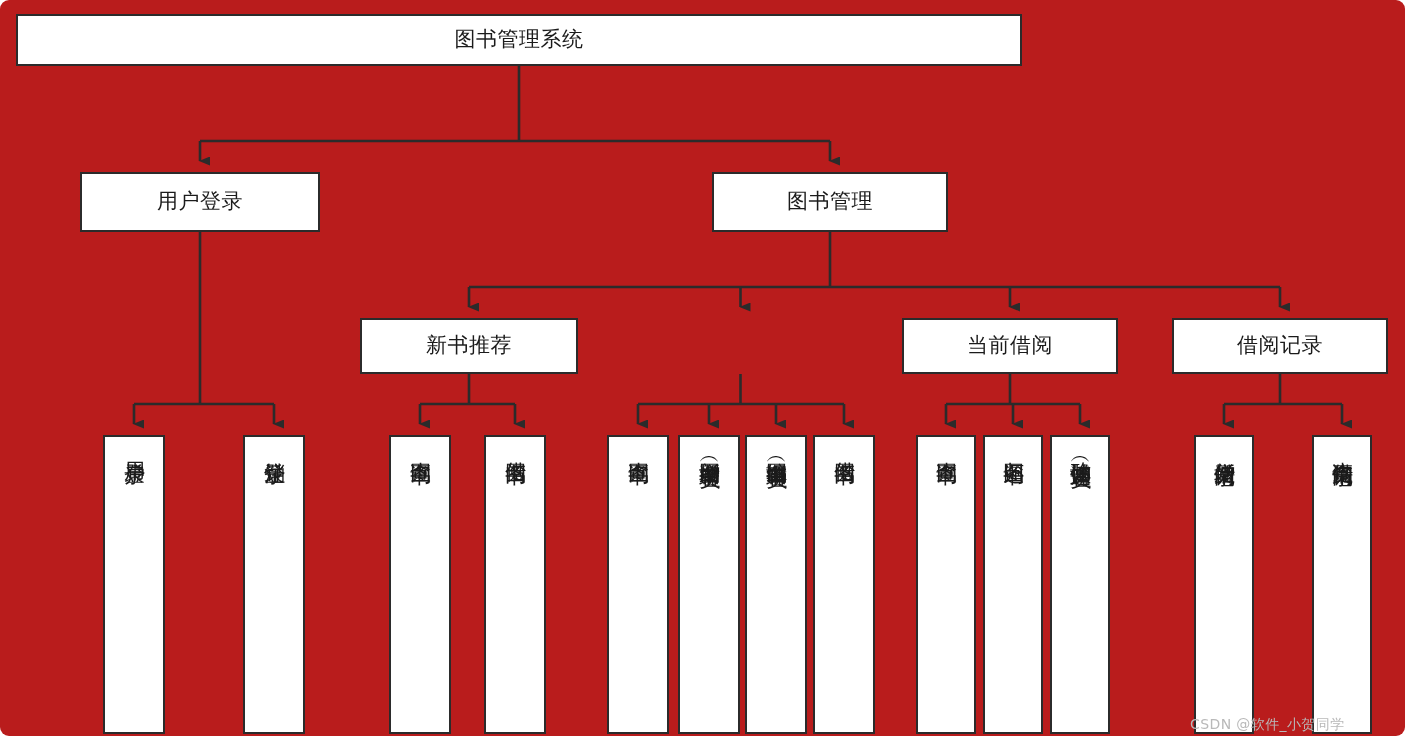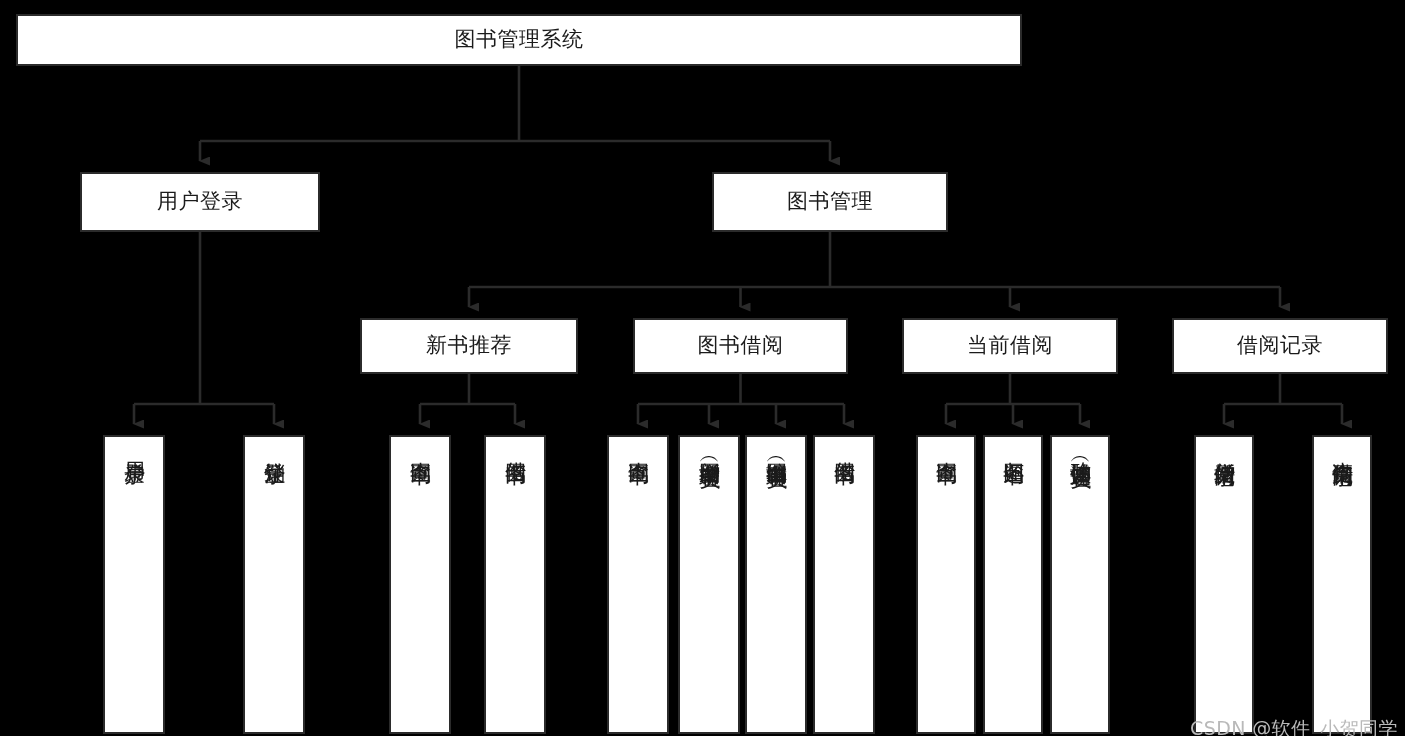--- a/index.html
+++ b/index.html
@@ -8,22 +8,23 @@
     padding: 0;
     background: #ffffff;
   }
   body {
     font-family: "DejaVu Sans", "Liberation Sans", sans-serif;
   }
   #canvas {
     position: relative;
     width: 1405px;
     height: 736px;
-    background: #000000;
+    background: #b91c1c;
     overflow: hidden;
+    border-radius: 9px;
   }
   #edges {
     position: absolute;
     left: 0;
     top: 0;
     width: 1405px;
     height: 747px;
     pointer-events: none;
   }
   .node {
@@ -56,21 +57,21 @@
   .node-leaf .label {
     writing-mode: vertical-rl;
     text-orientation: upright;
     font-size: 21px;
     line-height: 1.32;
     letter-spacing: 1px;
     white-space: nowrap;
   }
   .watermark {
     position: absolute;
-    font-size: 19px;
+    font-size: 14px;
     color: #b9b9b9;
     white-space: nowrap;
     letter-spacing: 0.4px;
   }
 </style>
 </head>
 <body>
 
 <div id="canvas">
 
@@ -124,23 +125,20 @@
   <div class="node node-l1" style="left: 80px; top: 172px; width: 240px; height: 60px;">
     <span class="label">用户登录</span>
   </div>
   <div class="node node-l2" style="left: 360px; top: 318px; width: 218px; height: 56px;">
     <span class="label">新书推荐</span>
   </div>
 
   <div class="node node-l1" style="left: 712px; top: 172px; width: 236px; height: 60px;">
     <span class="label">图书管理</span>
   </div>
-  <div class="node node-l2" style="left: 633px; top: 318px; width: 215px; height: 56px;">
-    <span class="label">图书借阅</span>
-  </div>
   <div class="node node-l2" style="left: 902px; top: 318px; width: 216px; height: 56px;">
     <span class="label">当前借阅</span>
   </div>
   <div class="node node-l2" style="left: 1172px; top: 318px; width: 216px; height: 56px; justify-content: center;">
     <span class="label">借阅记录</span>
   </div>
 
   <div class="node node-leaf" style="left: 103px; top: 435px; width: 62px; height: 299px;">
     <span class="label">用户登录</span>
   </div>

